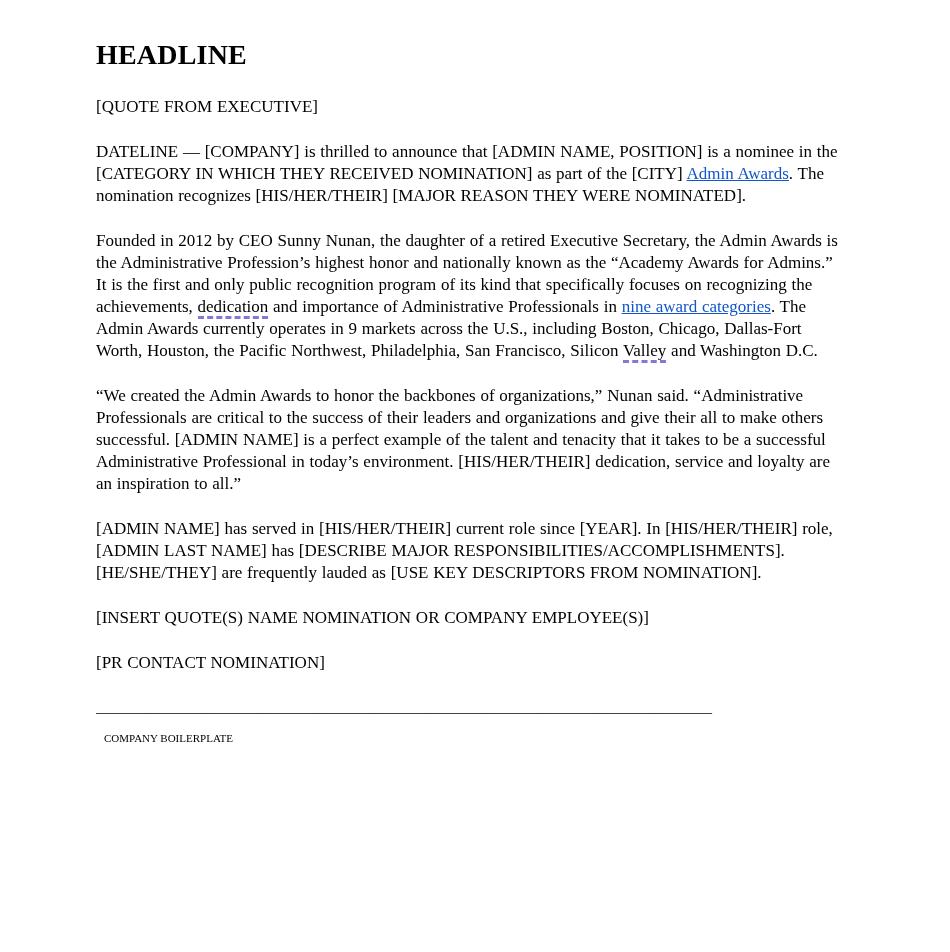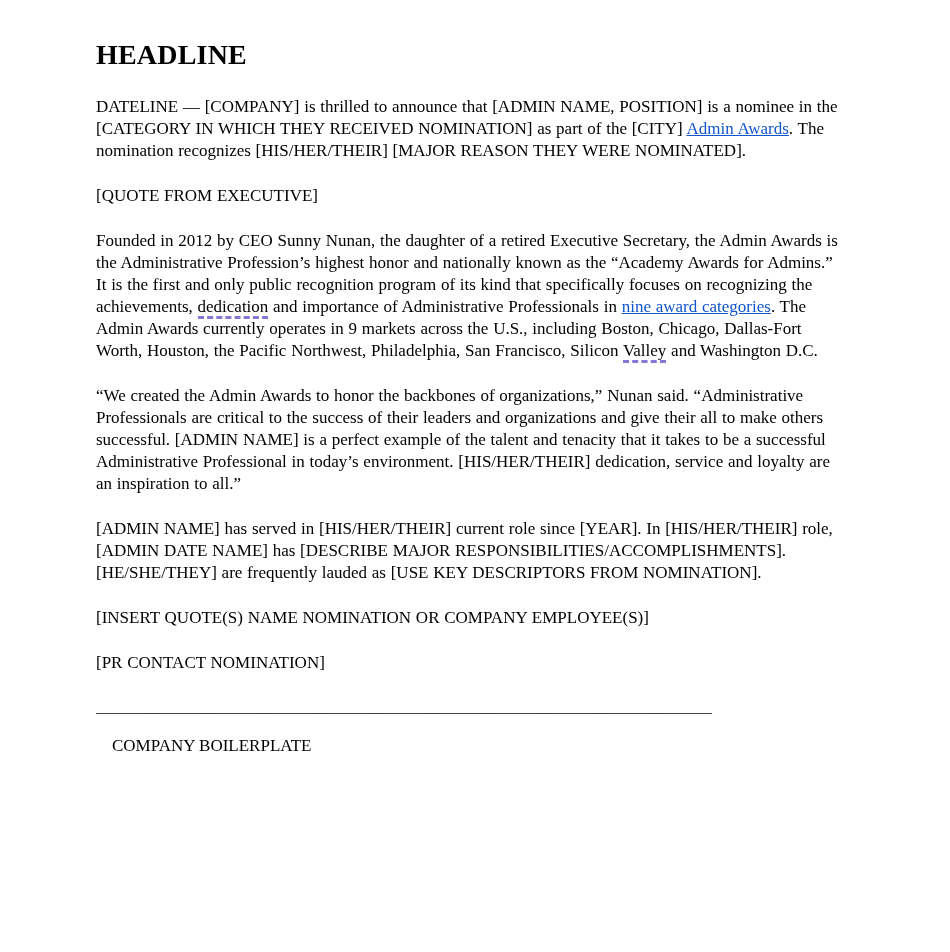--- a/index.html
+++ b/index.html
@@ -41,37 +41,37 @@
   }
   .divider {
     font-size: 14px;
     line-height: 22px;
     margin: 0;
     white-space: nowrap;
     overflow: hidden;
     letter-spacing: 0;
   }
   .boilerplate {
-    font-size: 17px;
+    font-size: 11px;
     line-height: 22px;
-    margin: 16px;
+    margin: 8px;
   }
 </style>
 </head>
 <body>
 
 <div class="page">
   <h1 class="headline">HEADLINE</h1>
 
   <div>
+      <p class="para"><span>[QUOTE FROM EXECUTIVE]</span></p>
       <p class="para"><span>DATELINE — [COMPANY] is thrilled to announce that [ADMIN NAME, POSITION] is a nominee in the [CATEGORY IN WHICH THEY RECEIVED NOMINATION] as part of the [CITY] </span><a class="doc-link" href="#">Admin Awards</a><span>. The nomination recognizes [HIS/HER/THEIR] [MAJOR REASON THEY WERE NOMINATED].</span></p>
-      <p class="para"><span>[QUOTE FROM EXECUTIVE]</span></p>
       <p class="para"><span>Founded in 2012 by CEO Sunny Nunan, the daughter of a retired Executive Secretary, the Admin Awards is the Administrative Profession’s highest honor and nationally known as the “Academy Awards for Admins.” It is the first and only public recognition program of its kind that specifically focuses on recognizing the achievements, </span><span class="squiggle">dedication</span><span> and importance of Administrative Professionals in </span><a class="doc-link" href="#">nine award categories</a><span>. The Admin Awards currently operates in 9 markets across the U.S., including Boston, Chicago, Dallas-Fort Worth, Houston, the Pacific Northwest, Philadelphia, San Francisco, Silicon </span><span class="squiggle">Valley</span><span> and Washington D.C.</span></p>
       <p class="para"><span>“We created the Admin Awards to honor the backbones of organizations,” Nunan said. “Administrative Professionals are critical to the success of their leaders and organizations and give their all to make others successful. [ADMIN NAME] is a perfect example of the talent and tenacity that it takes to be a successful Administrative Professional in today’s environment. [HIS/HER/THEIR] dedication, service and loyalty are an inspiration to all.”</span></p>
-      <p class="para"><span>[ADMIN NAME] has served in [HIS/HER/THEIR] current role since [YEAR]. In [HIS/HER/THEIR] role, [ADMIN DATE NAME] has [DESCRIBE MAJOR RESPONSIBILITIES/ACCOMPLISHMENTS]. [HE/SHE/THEY] are frequently lauded as [USE KEY DESCRIPTORS FROM NOMINATION].</span></p>
+      <p class="para"><span>[ADMIN NAME] has served in [HIS/HER/THEIR] current role since [YEAR]. In [HIS/HER/THEIR] role, [ADMIN LAST NAME] has [DESCRIBE MAJOR RESPONSIBILITIES/ACCOMPLISHMENTS]. [HE/SHE/THEY] are frequently lauded as [USE KEY DESCRIPTORS FROM NOMINATION].</span></p>
       <p class="para"><span>[INSERT QUOTE(S) NAME NOMINATION OR COMPANY EMPLOYEE(S)]</span></p>
       <p class="para"><span>[PR CONTACT NOMINATION]</span></p>
     </div>
 
   <p class="divider">________________________________________________________________________________________</p>
 
   <p class="boilerplate">COMPANY BOILERPLATE</p>
 </div>
 
 </body></html>

